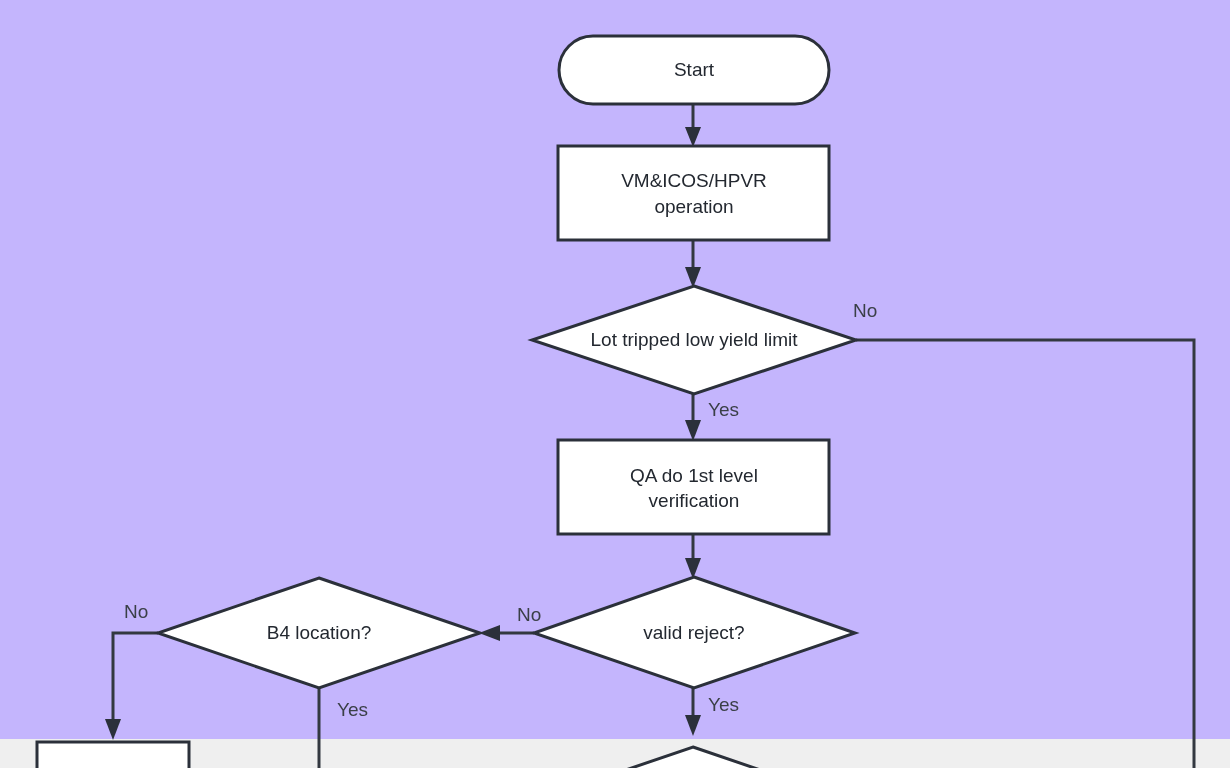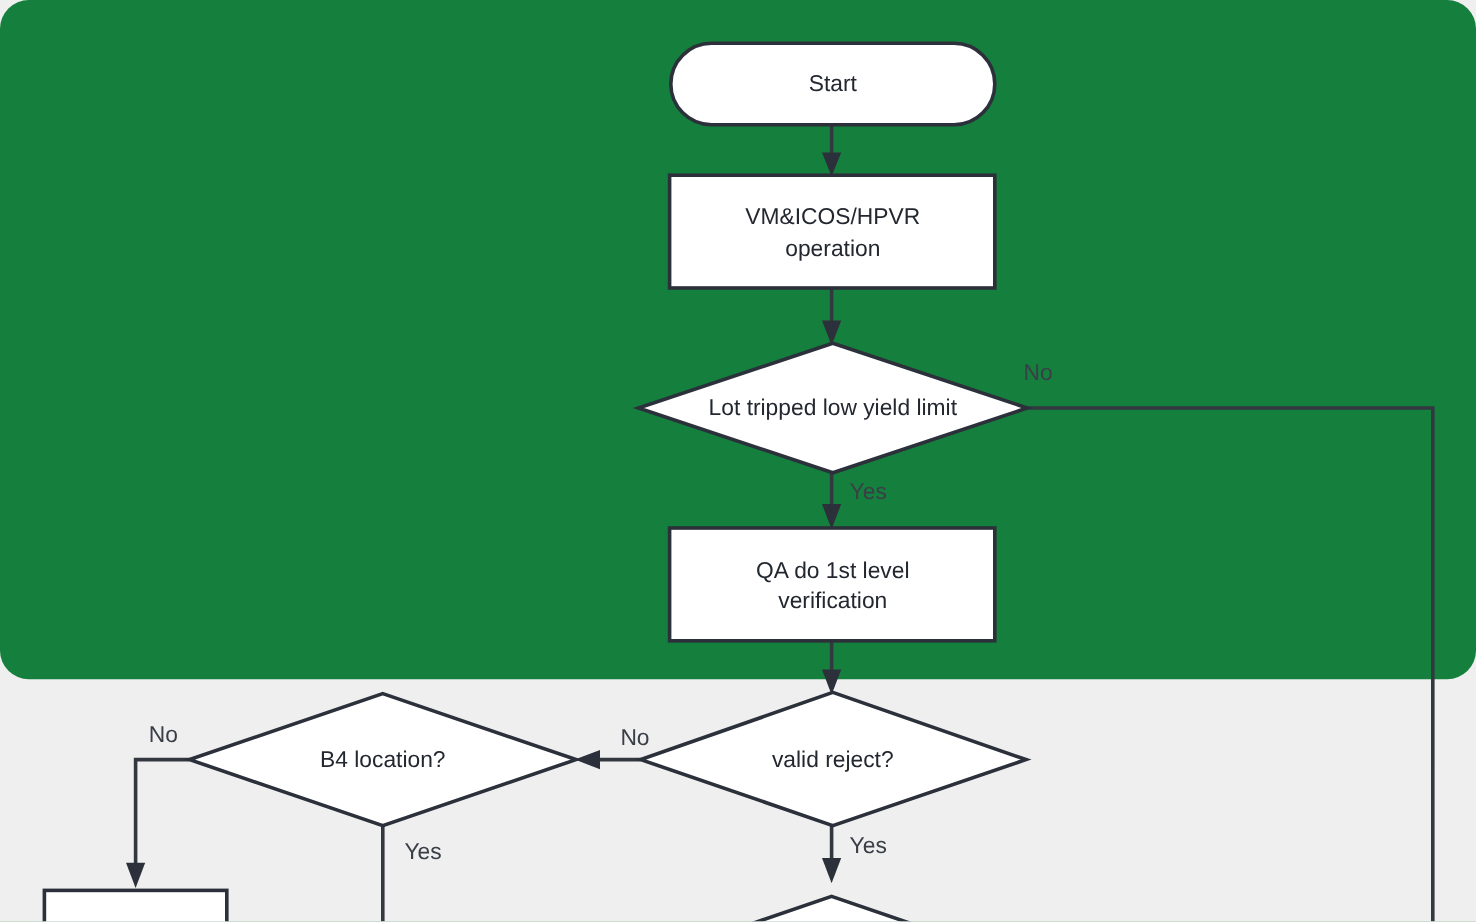--- a/index.html
+++ b/index.html
@@ -10,23 +10,22 @@
   }
   body {
     width: 1230px;
     height: 768px;
     overflow: hidden;
     font-family: "Liberation Sans", sans-serif;
   }
   #canvas {
     position: relative;
     width: 1230px;
-    height: 566px;
-    background: #15803d;
-    border-radius: 24px;
+    height: 739px;
+    background: #c4b5fd;
   }
   #flow-svg {
     position: absolute;
     top: 0;
     left: 0;
     width: 1230px;
     height: 768px;
   }
   .node-shape {
     fill: #ffffff;

